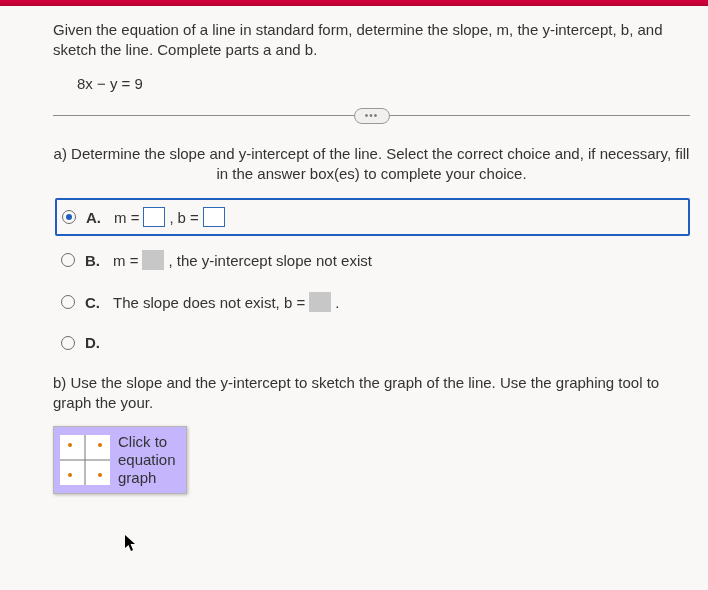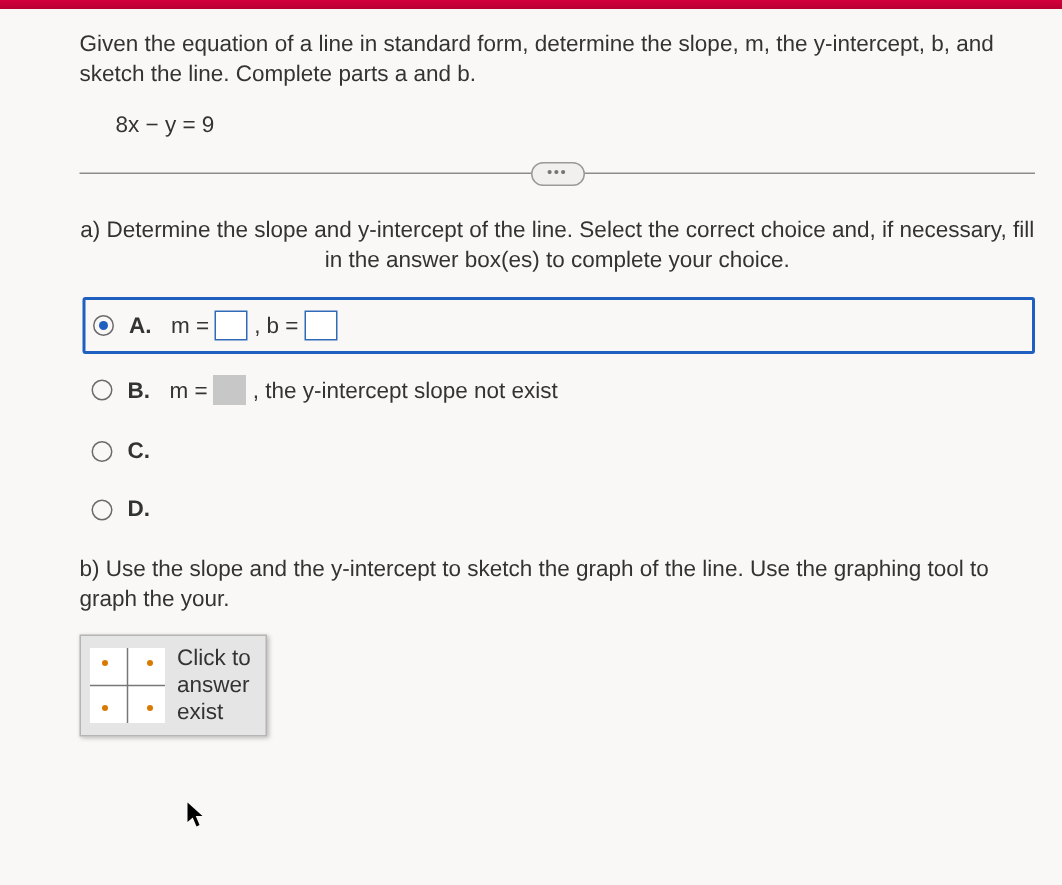--- a/index.html
+++ b/index.html
@@ -122,21 +122,21 @@
     font-size: 15px;
     line-height: 1.35;
     margin: 14px 0 12px 0;
   }
   .graph-row {
     display: flex;
     align-items: center;
   }
   .graph-button {
     border: 1px solid #b5b5b5;
-    background: #e5e5e5;
+    background: #c4b5fd;
     box-shadow: 1px 1px 3px rgba(0,0,0,0.25);
     padding: 6px 10px 6px 6px;
     display: flex;
     align-items: center;
     gap: 8px;
   }
   .graph-thumb {
     width: 50px;
     height: 50px;
     position: relative;
@@ -194,20 +194,25 @@
       <span class="choice-body">
         <span>m =</span>
         <span class="disabled-box"></span>
         <span>, the y-intercept slope not exist</span>
       </span>
     </div>
 
     <div class="choice">
       <span class="radio"></span>
       <span class="choice-letter">C.</span>
+      <span class="choice-body">
+        <span>The slope does not exist, b =</span>
+        <span class="disabled-box"></span>
+        <span>.</span>
+      </span>
     </div>
 
     <div class="choice">
       <span class="radio"></span>
       <span class="choice-letter">D.</span>
     </div>
 
   </div>
 
   <p class="part-b-text">b) Use the slope and the y-intercept to sketch the graph of the line. Use the graphing tool to graph the your.</p>
@@ -219,22 +224,22 @@
           <line x1="0" y1="25" x2="50" y2="25" stroke="#777" stroke-width="1"></line>
           <line x1="25" y1="0" x2="25" y2="50" stroke="#777" stroke-width="1"></line>
           <circle cx="10" cy="10" r="2" fill="#d97a00"></circle>
           <circle cx="40" cy="10" r="2" fill="#d97a00"></circle>
           <circle cx="10" cy="40" r="2" fill="#d97a00"></circle>
           <circle cx="40" cy="40" r="2" fill="#d97a00"></circle>
         </svg>
       </span>
       <span class="graph-label">
         <span>Click to</span><br>
-        <span>answer</span><br>
-        <span>exist</span>
+        <span>equation</span><br>
+        <span>graph</span>
       </span>
     </div>
   </div>
 
 </div>
 
 <span class="cursor">
   <svg width="14" height="18" viewBox="0 0 14 18">
     <path d="M1 1 L1 14 L4.5 11 L7 17 L9 16 L6.5 10 L11 10 Z" fill="#000"></path>
   </svg>

